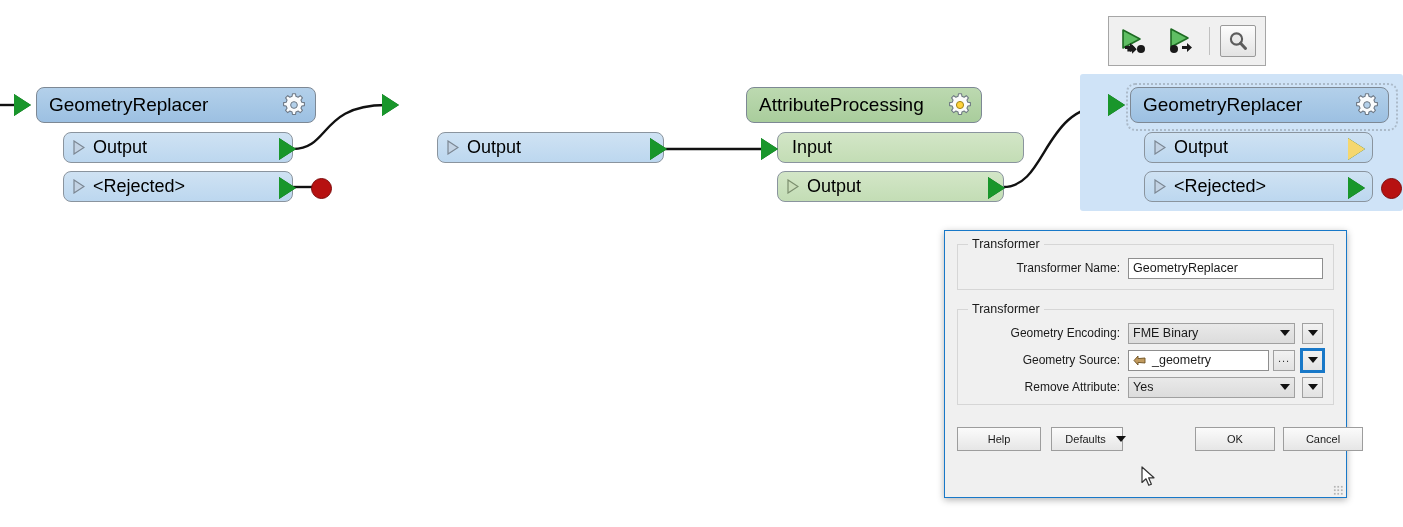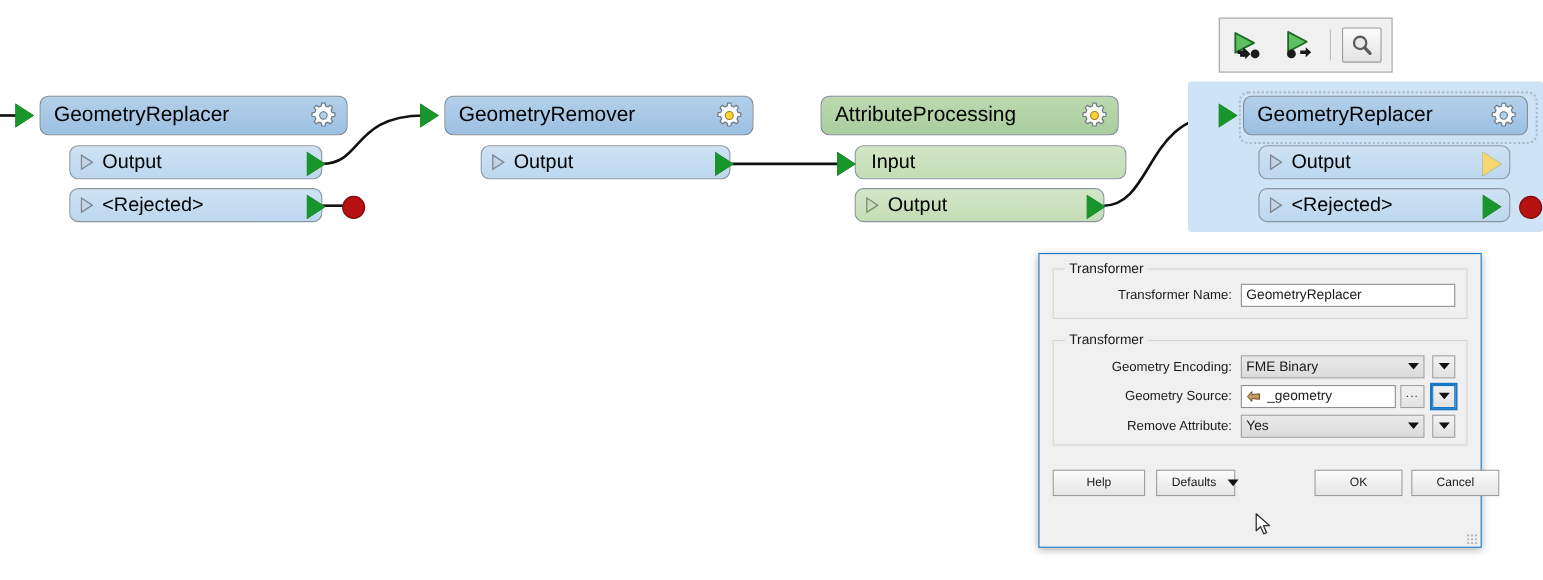--- a/index.html
+++ b/index.html
@@ -217,39 +217,32 @@
       </svg>
       <span>&lt;Rejected&gt;</span>
     </div>
   </div>
   <div class="garrow" style="left:14px;top:94px;"></div>
   <div class="garrow" style="left:279px;top:138px;"></div>
   <div class="garrow" style="left:279px;top:177px;"></div>
   <div class="redball" style="left:311px;top:178px;"></div>
 
   <div class="node blue" style="left:404px;top:87px;width:260px;height:83px;">
-    <div class="header" style="width:281px;">
-      <span class="title">GeometryRemover</span>
-      <svg width="26" height="26" viewBox="0 0 24 24">
-        <path d="M10.6 1.6h2.8l.4 2.4 2 .8 2-1.4 2 2-1.4 2 .8 2 2.4.4v2.8l-2.4.4-.8 2 1.4 2-2 2-2-1.4-2 .8-.4 2.4h-2.8l-.4-2.4-2-.8-2 1.4-2-2 1.4-2-.8-2-2.4-.4v-2.8l2.4-.4.8-2-1.4-2 2-2 2 1.4 2-.8z" fill="#ffffff" stroke="#6a7480" stroke-width="1" stroke-linejoin="round" opacity="0.95"></path>
-        <circle cx="12" cy="12" r="3.3" fill="#ffd23a" stroke="#9c8313" stroke-width="0.9"></circle>
-      </svg>
-    </div>
     <div class="port" style="left:33px;top:45px;width:227px;">
       <svg class="tri-outline" viewBox="0 0 12 15">
         <polygon points="1,1 11,7.5 1,14" fill="#c3d3e4" stroke="#7b8692" stroke-width="1.2"></polygon>
       </svg>
       <span>Output</span>
     </div>
   </div>
   <div class="garrow" style="left:382px;top:94px;"></div>
   <div class="garrow" style="left:650px;top:138px;"></div>
 
   <div class="node green" style="left:746px;top:87px;width:278px;height:122px;">
-    <div class="header" style="width:271px;">
+    <div class="header" style="width:236px;">
       <span class="title">AttributeProcessing</span>
       <svg width="26" height="26" viewBox="0 0 24 24">
         <path d="M10.6 1.6h2.8l.4 2.4 2 .8 2-1.4 2 2-1.4 2 .8 2 2.4.4v2.8l-2.4.4-.8 2 1.4 2-2 2-2-1.4-2 .8-.4 2.4h-2.8l-.4-2.4-2-.8-2 1.4-2-2 1.4-2-.8-2-2.4-.4v-2.8l2.4-.4.8-2-1.4-2 2-2 2 1.4 2-.8z" fill="#ffffff" stroke="#6a7480" stroke-width="1" stroke-linejoin="round" opacity="0.95"></path>
         <circle cx="12" cy="12" r="3.3" fill="#ffd23a" stroke="#9c8313" stroke-width="0.9"></circle>
       </svg>
     </div>
     <div class="port" style="left:31px;top:45px;width:247px;padding-left:14px;">
       <span>Input</span>
     </div>
     <div class="port" style="left:31px;top:84px;width:227px;">

